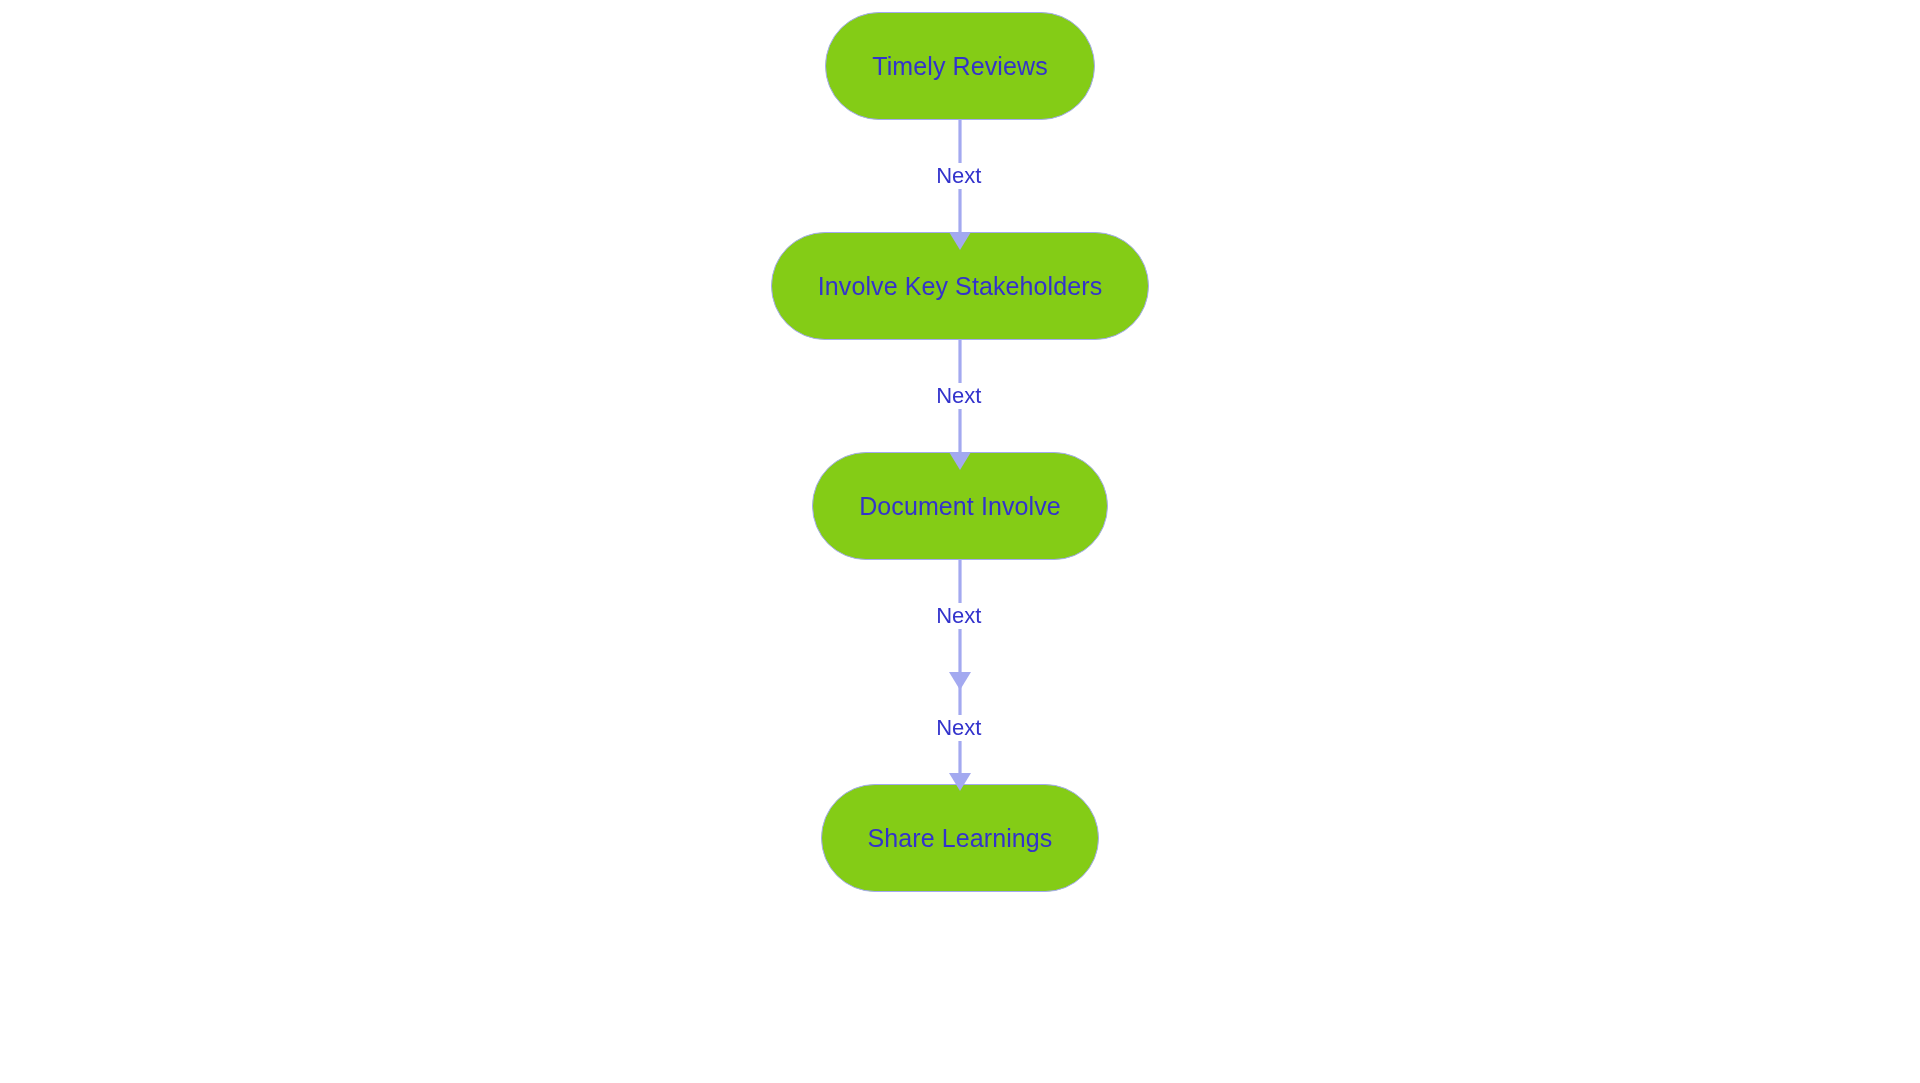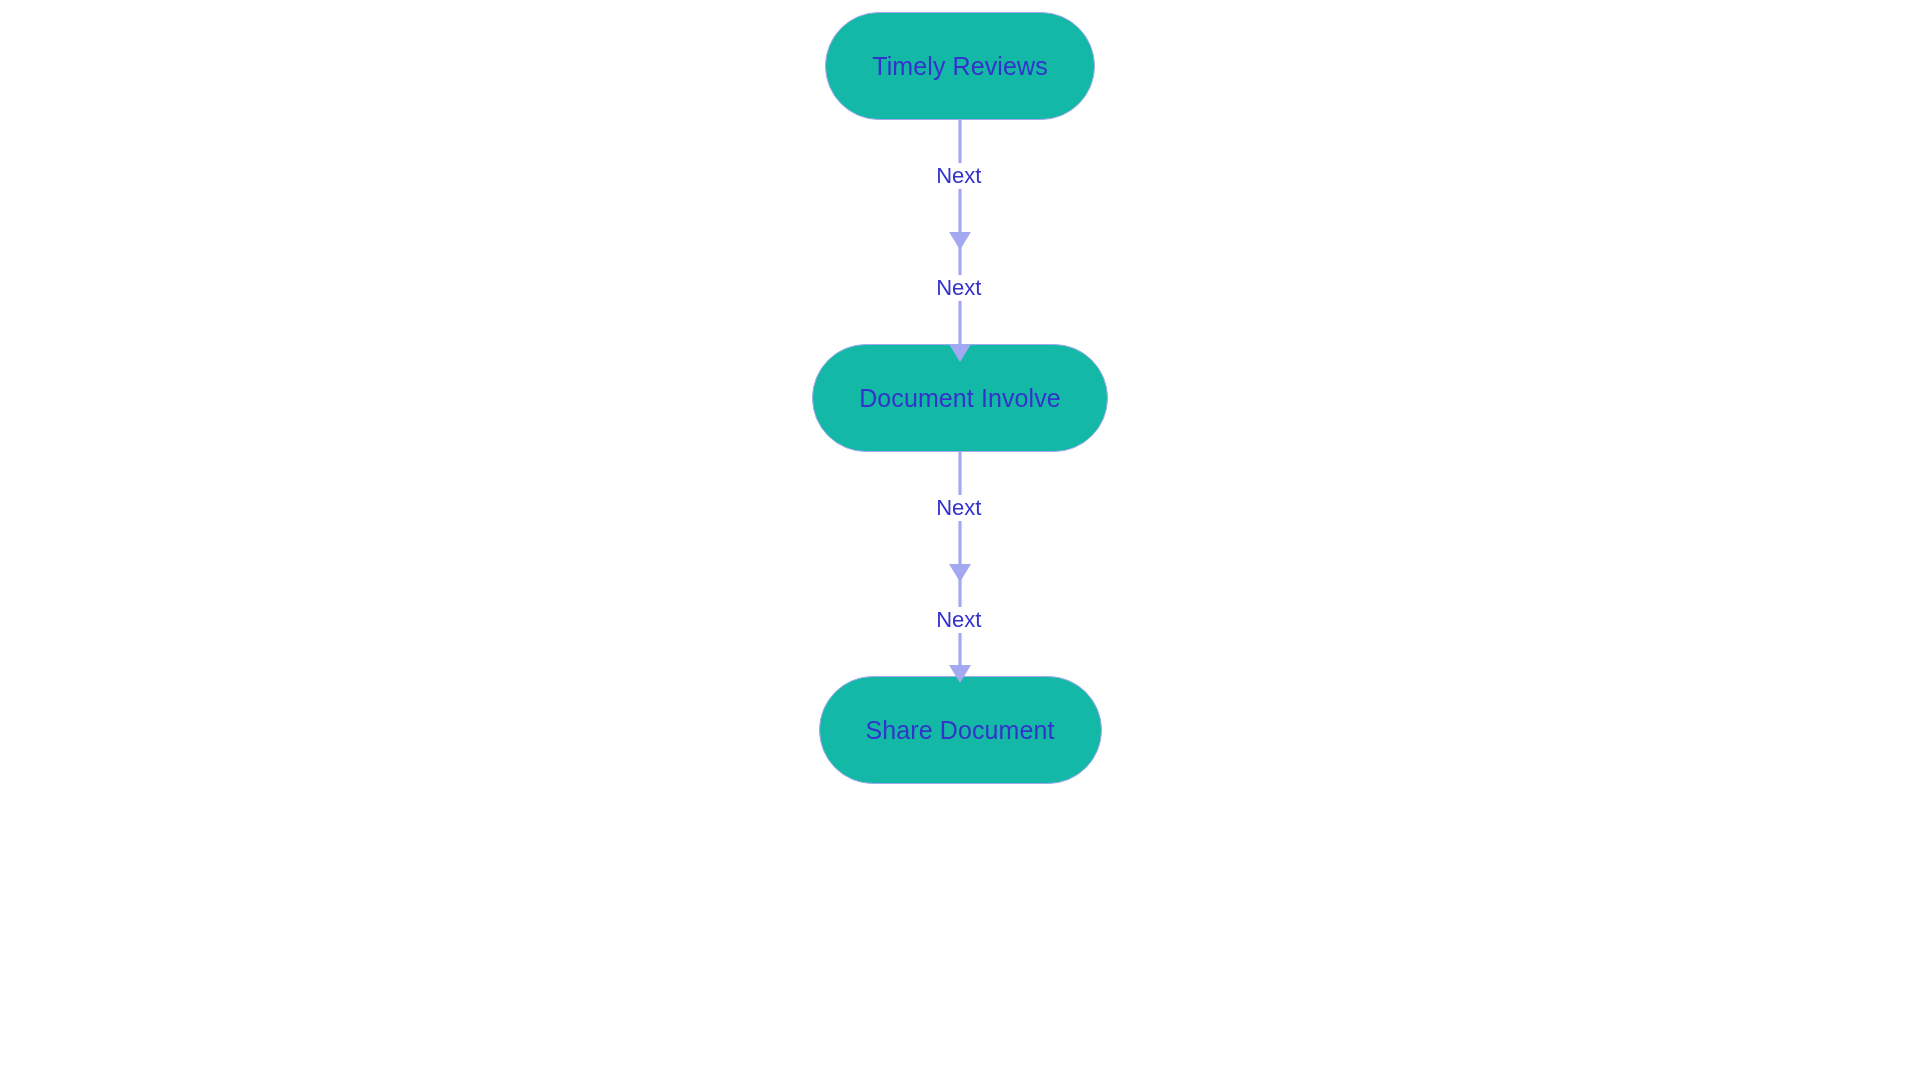--- a/index.html
+++ b/index.html
@@ -31,21 +31,21 @@
     display: flex;
     flex-direction: column;
     align-items: center;
   }
 
   
   .node {
     box-sizing: border-box;
     height: 108px;
     border-radius: 54px;
-    background: #14b8a6;
+    background: #84cc16;
     border: 1.6px solid #a3a9f0;
     display: flex;
     align-items: center;
     justify-content: center;
     padding: 0 46px;
     white-space: nowrap;
     flex: 0 0 auto;
   }
   .node-label {
     font-size: 25px;
@@ -96,20 +96,23 @@
     </div>
 
     <div class="edge">
       <svg width="200" height="130" viewBox="0 0 200 130" aria-hidden="true">
         <line x1="100" y1="0" x2="100" y2="112" stroke="#a3a9f0" stroke-width="3.2"></line>
         <polygon points="89,112 111,112 100,130" fill="#a3a9f0"></polygon>
       </svg>
       <span class="edge-label">Next</span>
     </div>
 
+    <div class="node">
+      <span class="node-label">Involve Key Stakeholders</span>
+    </div>
 
     <div class="edge">
       <svg width="200" height="130" viewBox="0 0 200 130" aria-hidden="true">
         <line x1="100" y1="0" x2="100" y2="112" stroke="#a3a9f0" stroke-width="3.2"></line>
         <polygon points="89,112 111,112 100,130" fill="#a3a9f0"></polygon>
       </svg>
       <span class="edge-label">Next</span>
     </div>
 
     <div class="node">
@@ -127,17 +130,17 @@
 
     <div class="edge">
       <svg width="200" height="119" viewBox="0 0 200 119" aria-hidden="true">
         <line x1="100" y1="0" x2="100" y2="101" stroke="#a3a9f0" stroke-width="3.2"></line>
         <polygon points="89,101 111,101 100,119" fill="#a3a9f0"></polygon>
       </svg>
       <span class="edge-label">Next</span>
     </div>
 
     <div class="node">
-      <span class="node-label">Share Document</span>
+      <span class="node-label">Share Learnings</span>
     </div>
 
   </div>
 </div>
 
 </body></html>

